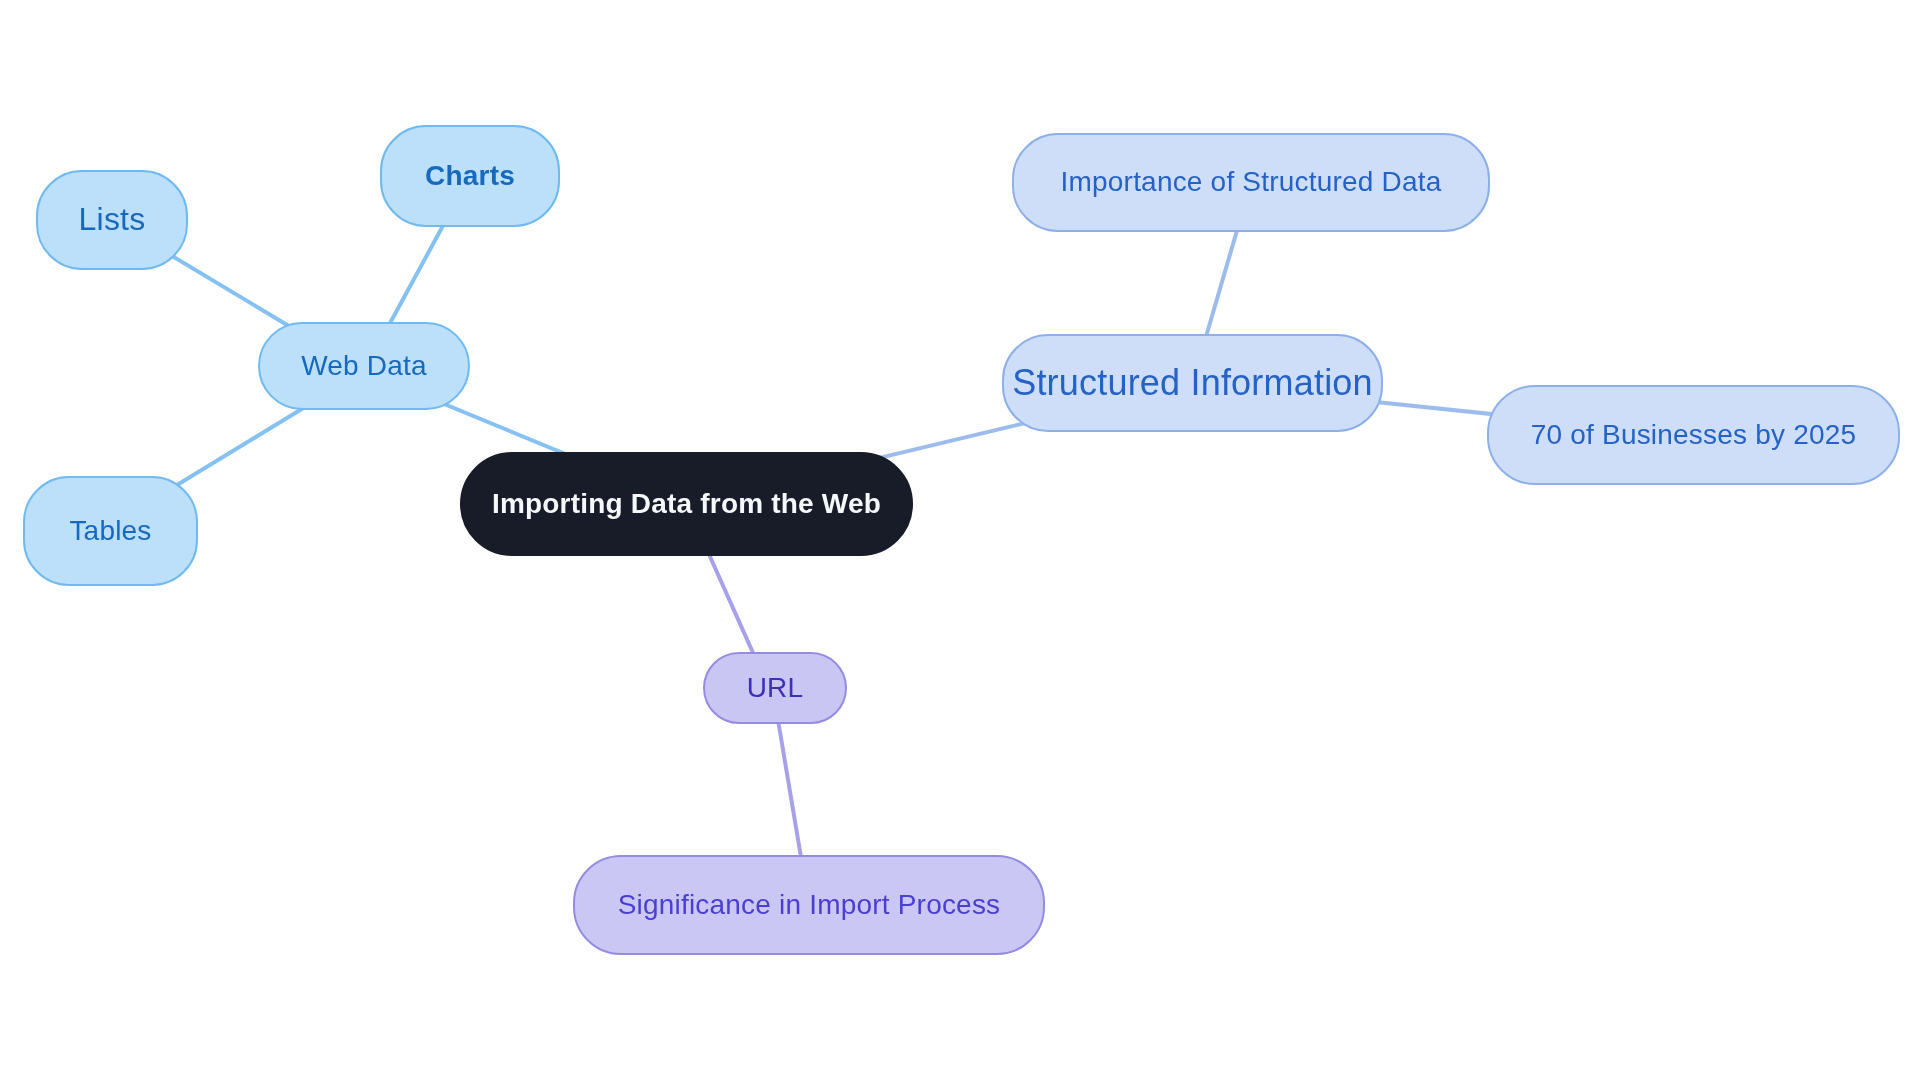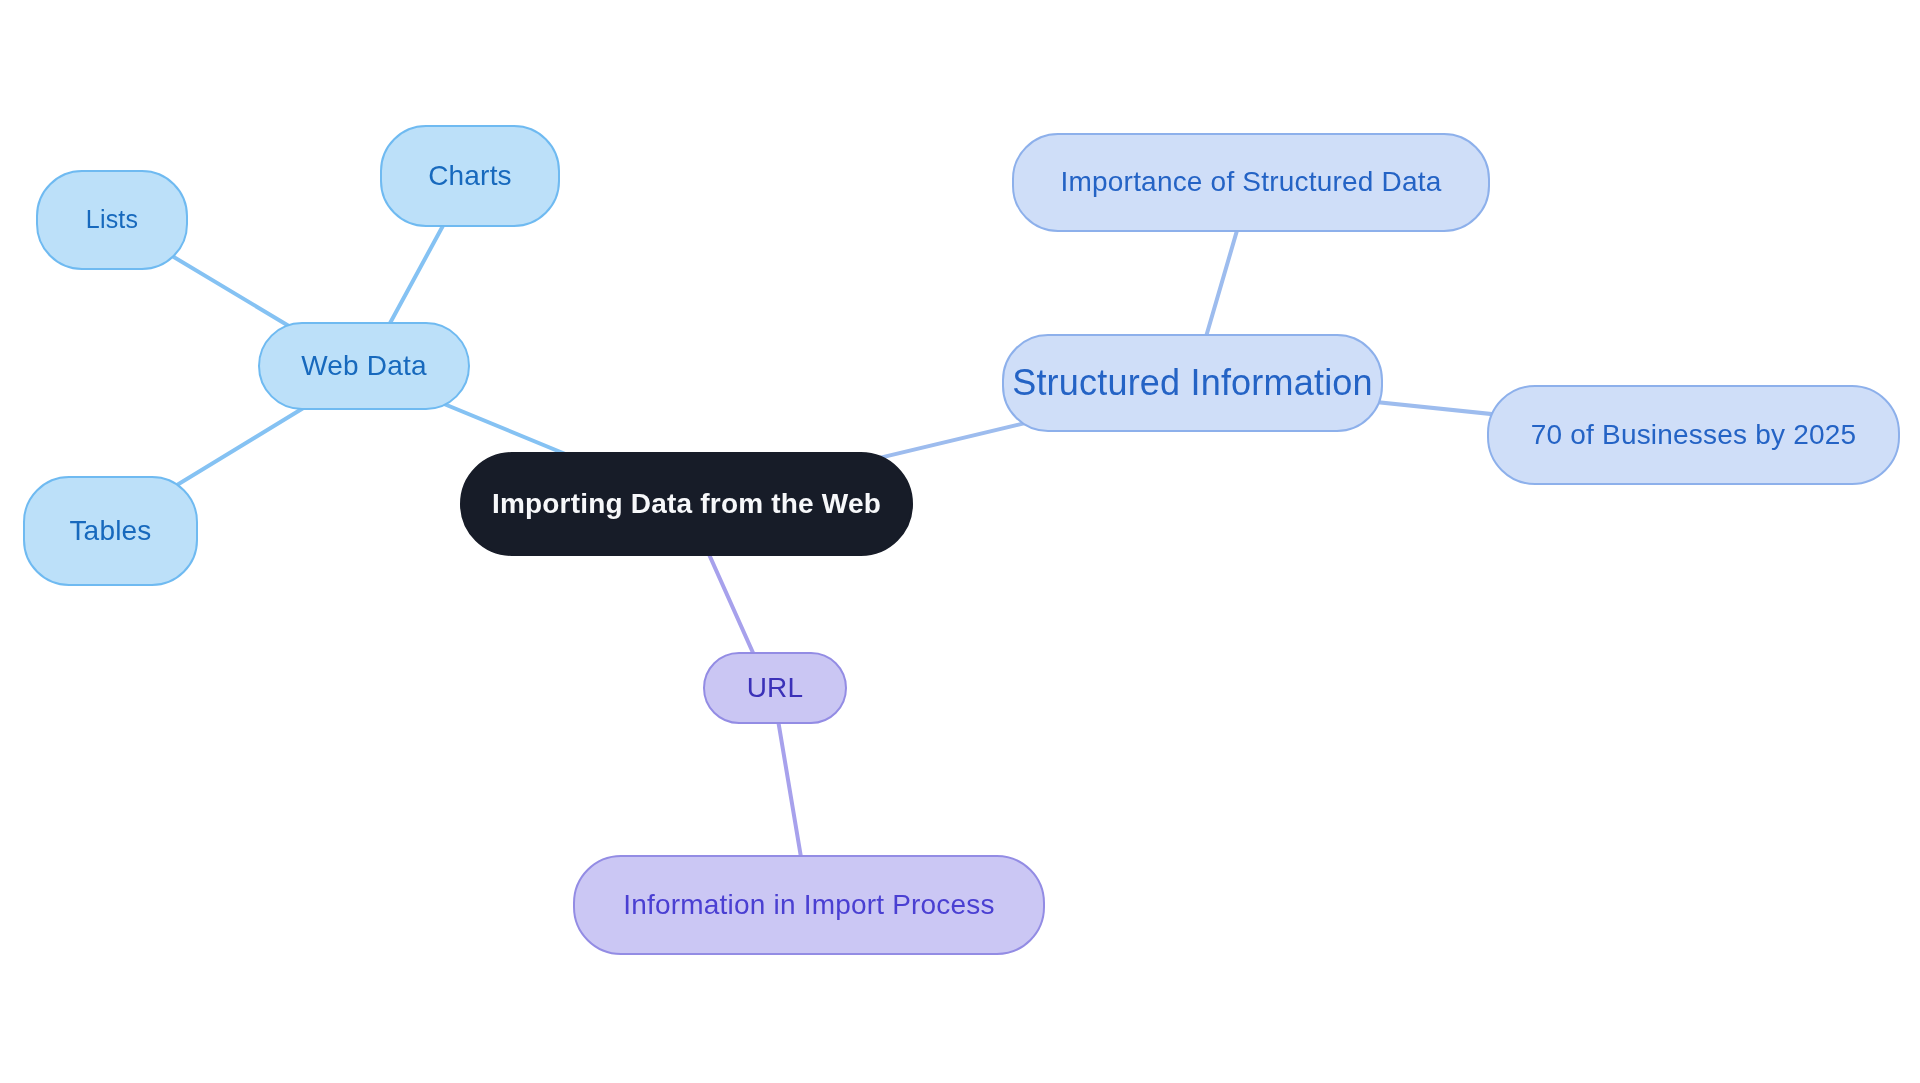--- a/index.html
+++ b/index.html
@@ -58,38 +58,38 @@
       <line x1="775" y1="702" x2="686.5" y2="504" stroke="#a7a1ec" stroke-width="4" stroke-linecap="round"></line>
       <line x1="809" y1="905" x2="775" y2="702" stroke="#a7a1ec" stroke-width="4" stroke-linecap="round"></line>
     </svg>
   <div id="nodes">
       <div class="node" style="left: 460px; top: 452px; width: 453px; height: 104px; background: rgb(23, 28, 40); border-color: rgb(23, 28, 40); border-radius: 52px; color: rgb(247, 248, 250); font-size: 28px; font-weight: bold;">
         <span>Importing Data from the Web</span>
       </div>
       <div class="node" style="left: 258px; top: 322px; width: 212px; height: 88px; background: rgb(188, 224, 249); border-color: rgb(111, 186, 241); border-radius: 46px; color: rgb(23, 105, 189); font-size: 28px;">
         <span>Web Data</span>
       </div>
-      <div class="node" style="left: 36px; top: 170px; width: 152px; height: 100px; background: rgb(188, 224, 249); border-color: rgb(111, 186, 241); border-radius: 46px; color: rgb(23, 105, 189); font-size: 25px;">
+      <div class="node" style="left: 36px; top: 170px; width: 152px; height: 100px; background: rgb(188, 224, 249); border-color: rgb(111, 186, 241); border-radius: 46px; color: rgb(23, 105, 189); font-size: 32px;">
         <span>Lists</span>
       </div>
-      <div class="node" style="left: 380px; top: 125px; width: 180px; height: 102px; background: rgb(188, 224, 249); border-color: rgb(111, 186, 241); border-radius: 46px; color: rgb(23, 105, 189); font-size: 28px;">
+      <div class="node" style="left: 380px; top: 125px; width: 180px; height: 102px; background: rgb(188, 224, 249); border-color: rgb(111, 186, 241); border-radius: 46px; color: rgb(23, 105, 189); font-size: 28px; font-weight: bold;">
         <span>Charts</span>
       </div>
       <div class="node" style="left: 23px; top: 476px; width: 175px; height: 110px; background: rgb(188, 224, 249); border-color: rgb(111, 186, 241); border-radius: 46px; color: rgb(23, 105, 189); font-size: 28px;">
         <span>Tables</span>
       </div>
       <div class="node" style="left: 1002px; top: 334px; width: 381px; height: 98px; background: rgb(207, 222, 248); border-color: rgb(141, 176, 235); border-radius: 46px; color: rgb(36, 99, 197); font-size: 36px;">
         <span>Structured Information</span>
       </div>
       <div class="node" style="left: 1012px; top: 133px; width: 478px; height: 99px; background: rgb(207, 222, 248); border-color: rgb(141, 176, 235); border-radius: 46px; color: rgb(36, 99, 197); font-size: 28px;">
         <span>Importance of Structured Data</span>
       </div>
       <div class="node" style="left: 1487px; top: 385px; width: 413px; height: 100px; background: rgb(207, 222, 248); border-color: rgb(141, 176, 235); border-radius: 48px; color: rgb(36, 99, 197); font-size: 28px;">
         <span>70 of Businesses by 2025</span>
       </div>
       <div class="node" style="left: 703px; top: 652px; width: 144px; height: 72px; background: rgb(202, 198, 243); border-color: rgb(147, 140, 228); border-radius: 44px; color: rgb(59, 49, 184); font-size: 28px;">
         <span>URL</span>
       </div>
       <div class="node" style="left: 573px; top: 855px; width: 472px; height: 100px; background: rgb(203, 199, 244); border-color: rgb(147, 140, 228); border-radius: 48px; color: rgb(74, 63, 210); font-size: 28px;">
-        <span>Information in Import Process</span>
+        <span>Significance in Import Process</span>
       </div>
     </div>
 </div>
 
 </body></html>

